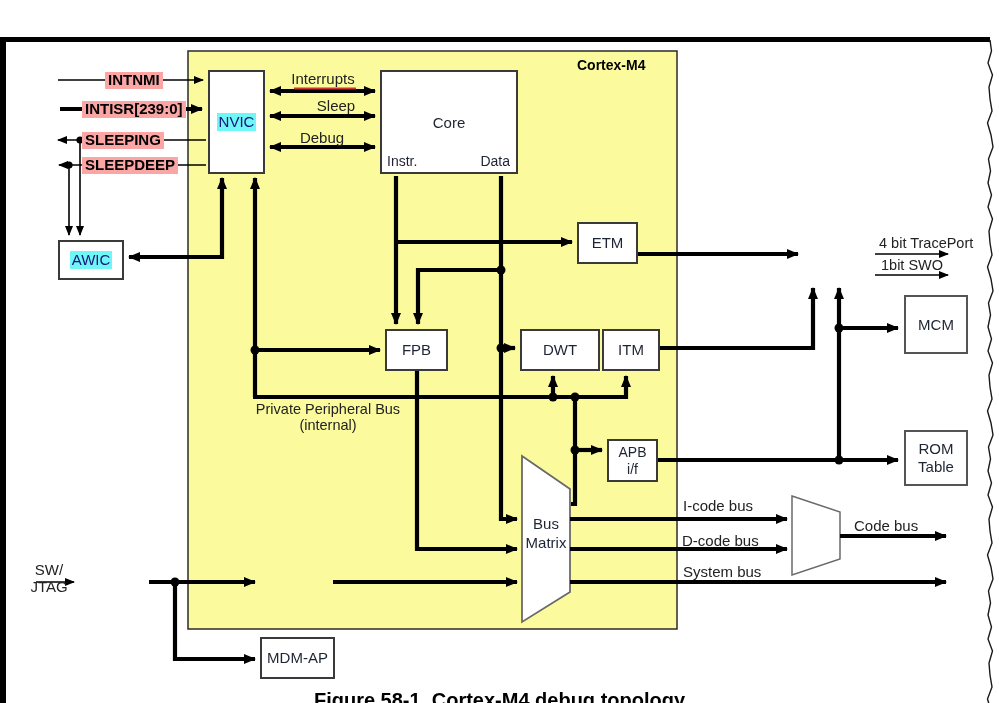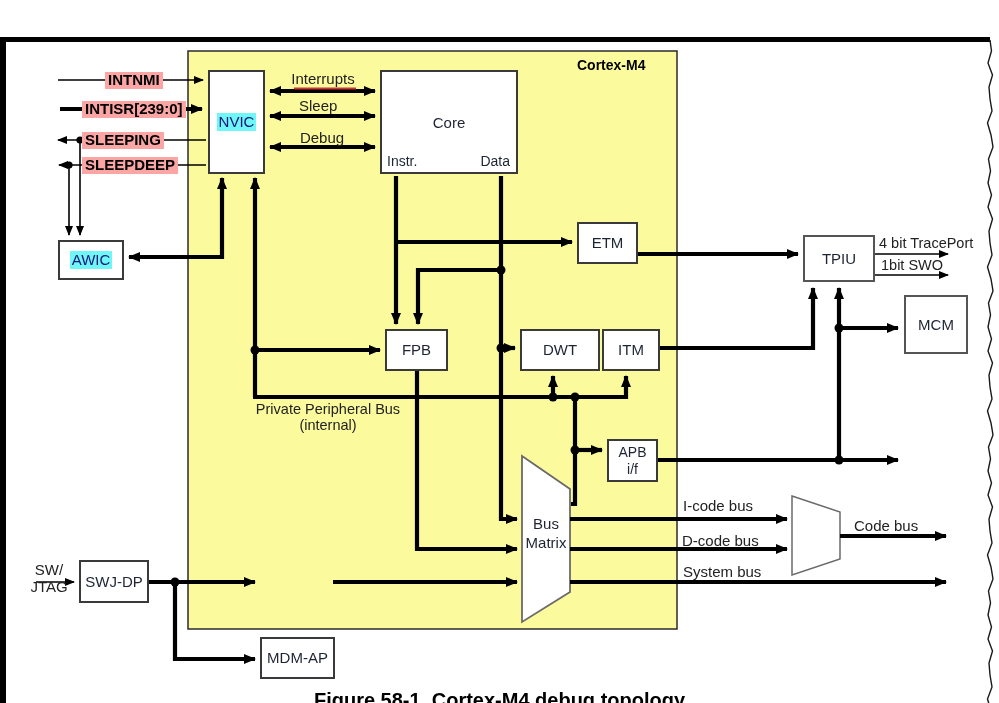--- a/index.html
+++ b/index.html
@@ -151,55 +151,53 @@
 
   <div class="box small" style="left:607px;top:402px;width:51px;height:43px">
     <span>APB</span>
     <span>i/f</span>
   </div>
 
   <div class="box" style="left:58px;top:203px;width:66px;height:40px">
     <span class="hl">AWIC</span>
   </div>
 
-  <div class="box" style="left:79px;top:523px;width:70px;height:43px">
-    <span>SWJ-DP</span>
-  </div>
 
 
   <div class="box" style="left:260px;top:600px;width:75px;height:42px">
     <span>MDM-AP</span>
   </div>
 
-  <div class="box" style="left:803px;top:198px;width:72px;height:47px;border-color:#555">
-    <span>TPIU</span>
-  </div>
 
   <div class="box" style="left:904px;top:258px;width:64px;height:59px;border-color:#555">
     <span>MCM</span>
   </div>
 
+  <div class="box" style="left:904px;top:393px;width:64px;height:56px;border-color:#555">
+    <span>ROM</span>
+    <span>Table</span>
+  </div>
 
   <div class="trap-lbl" style="left:520px;top:478px;width:52px">
     <span>Bus</span><br>
     <span>Matrix</span>
   </div>
 
   <div class="lbl sig" style="left:105px;top:35px">INTNMI</div>
   <div class="lbl sig" style="left:82px;top:64px">INTISR[239:0]</div>
   <div class="lbl sig" style="left:82px;top:95px">SLEEPING</div>
   <div class="lbl sig" style="left:82px;top:120px">SLEEPDEEP</div>
 
   <div class="lbl" style="left:24px;top:525px;width:50px;text-align:center">
     <span>SW/</span><br>
     <span>JTAG</span>
   </div>
 
   <div class="lbl" style="left:288px;top:34px;width:70px;text-align:center">Interrupts</div>
-  <div class="lbl" style="left:299px;top:61px;width:48px;text-align:left">Sleep</div>
+  <div class="lbl" style="left:312px;top:61px;width:48px;text-align:center">Sleep</div>
   <div class="lbl" style="left:296px;top:93px;width:52px;text-align:center">Debug</div>
 
   <div class="lbl" style="left:250px;top:365px;width:156px;text-align:center;font-size:14.5px;white-space:normal">
     <span>Private Peripheral Bus</span><br>
     <span>(internal)</span>
   </div>
 
   <div class="lbl" style="left:683px;top:461px">I-code bus</div>
   <div class="lbl" style="left:682px;top:496px">D-code bus</div>
   <div class="lbl" style="left:683px;top:527px">System bus</div>

